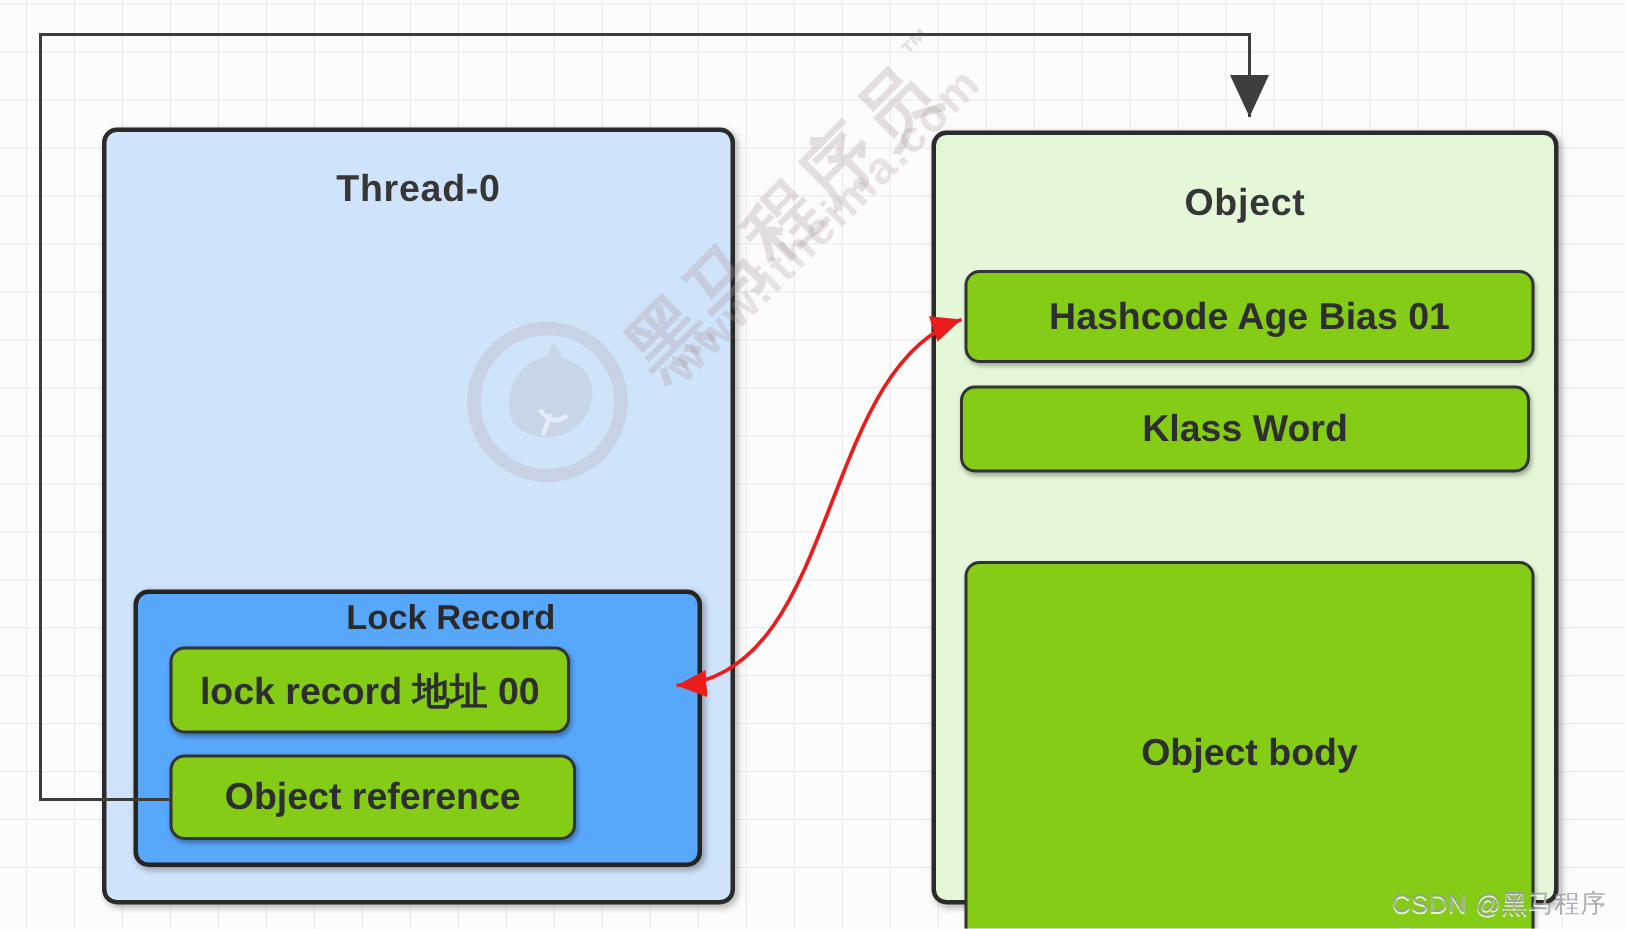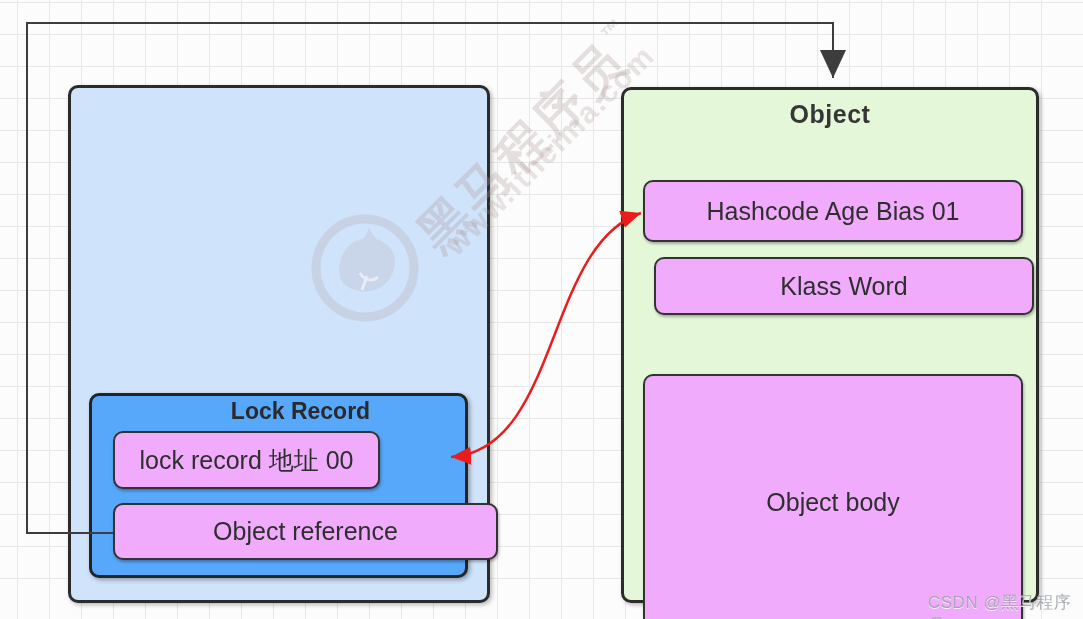--- a/index.html
+++ b/index.html
@@ -23,40 +23,40 @@
     box-shadow:2px 2px 4px rgba(60,60,60,.35);
     box-sizing:border-box;
   }
   .panel-title{
     text-align:center;font-weight:bold;font-size:25px;color:#363636;
     letter-spacing:.5px;
   }
   .thread-panel{left:68px;top:85px;width:422px;height:518px;background:#cfe3fb;}
   .thread-panel .panel-title{margin-top:24px;}
   .object-panel{left:621px;top:87px;width:418px;height:516px;background:#e4f8d9;}
-  .object-panel .panel-title{margin-top:10px;}
+  .object-panel .panel-title{margin-top:31px;}
   .lock-panel{
     position:absolute;left:18px;top:305px;width:379px;height:185px;
     background:#57a7fb;border:3px solid #242424;border-radius:10px;
     box-sizing:border-box;box-shadow:2px 2px 4px rgba(40,40,40,.4);
   }
   .lock-title{
     text-align:center;font-weight:bold;font-size:23px;color:#2a2a2a;margin-top:2px;padding-left:44px;
   }
   .slot{
     position:absolute;
-    background:#f0abfc;border:2px solid #333;border-radius:10px;
+    background:#84cc16;border:2px solid #333;border-radius:10px;
     box-sizing:border-box;box-shadow:1px 2px 3px rgba(0,0,0,.3);
     display:flex;align-items:center;justify-content:center;
-    font-weight:normal;font-size:25px;color:#2e2e2e;white-space:pre;
+    font-weight:bold;font-size:25px;color:#2e2e2e;white-space:pre;
   }
   .slot-lock-addr{left:21px;top:35px;width:267px;height:58px;}
-  .slot-obj-ref{left:21px;top:107px;width:385px;height:57px;}
+  .slot-obj-ref{left:21px;top:107px;width:271px;height:57px;}
   .slot-hashcode{left:19px;top:90px;width:380px;height:62px;}
-  .slot-klass{left:30px;top:167px;width:380px;height:58px;}
+  .slot-klass{left:16px;top:167px;width:380px;height:58px;}
   .slot-body{left:19px;top:240px;width:380px;height:257px;margin-top:44px;}
   .connector-svg{
     position:absolute;left:0;top:0;width:1083px;height:619px;
     pointer-events:none;z-index:60;
   }
   .wm{position:absolute;z-index:50;pointer-events:none;white-space:nowrap;font-weight:bold;}
   .wm-brand{
     left:405px;top:220px;font-size:50px;letter-spacing:4px;line-height:1.2;
     color:rgba(172,152,152,.30);
     transform:rotate(-45deg);transform-origin:0 0;
@@ -73,20 +73,21 @@
     font-size:17px;color:rgba(148,153,160,.8);letter-spacing:.5px;
     text-shadow:0 1px 0 rgba(255,255,255,.8);
   }
 </style>
 </head>
 <body>
 
 <div class="stage">
 
   <div class="panel thread-panel">
+    <div class="panel-title">Thread-0</div>
     <div class="lock-panel">
       <div class="lock-title">Lock Record</div>
       <div class="slot slot-lock-addr">
         <span>lock record 地址 00</span>
       </div>
       <div class="slot slot-obj-ref">
         <span>Object reference</span>
       </div>
     </div>
   </div>

